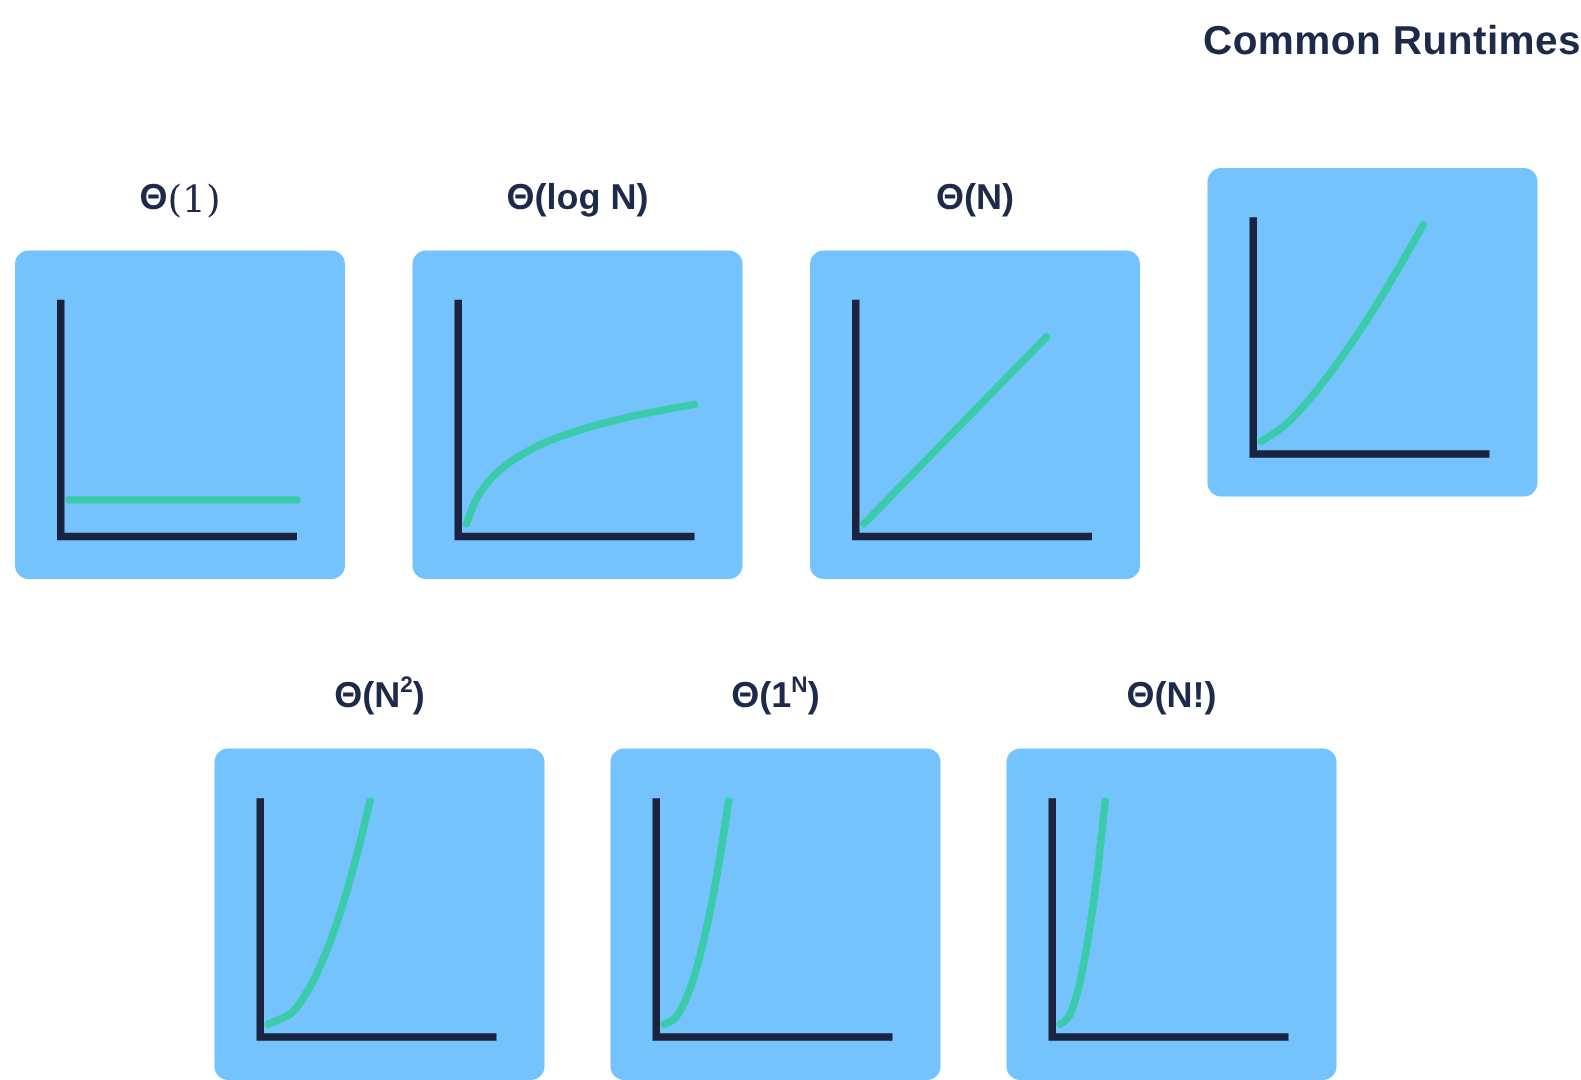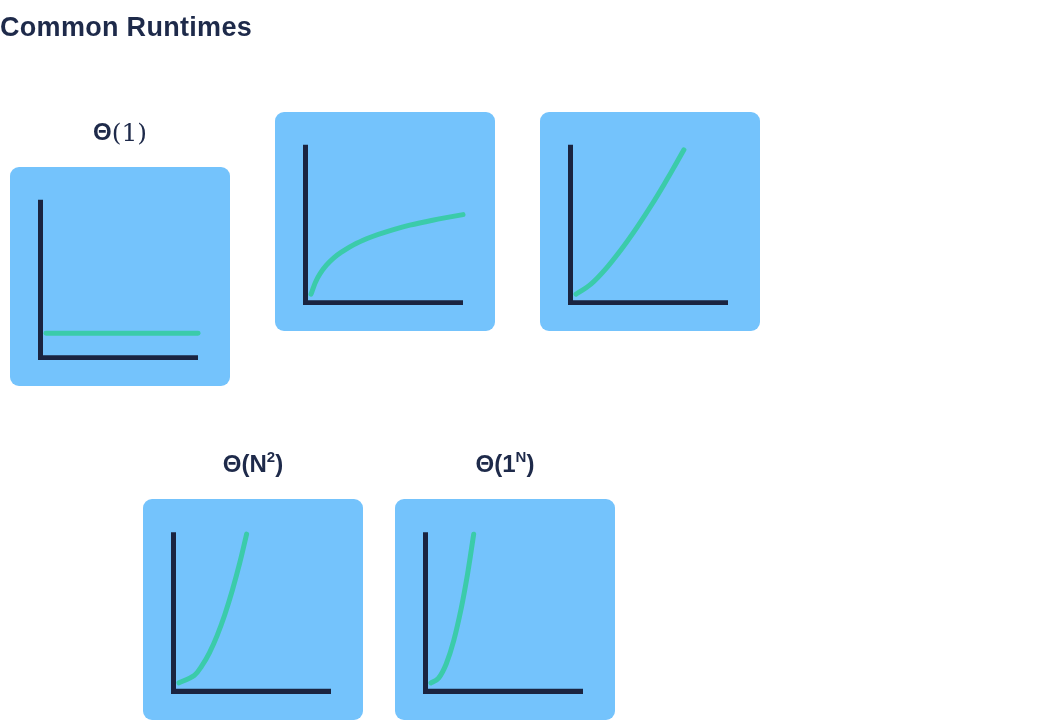--- a/index.html
+++ b/index.html
@@ -5,28 +5,28 @@
   html,body{margin:0;padding:0;background:#ffffff;}
   .page{
     position:relative;
     width:1054px;height:720px;
     background:#ffffff;
     font-family:"Liberation Sans", sans-serif;
     overflow:hidden;
   }
   .title{
     position:absolute;top:12px;left:0;width:100%;
-    text-align:left;
+    text-align:right;
     font-size:27px;font-weight:bold;
     letter-spacing:0.3px;
     color:#1e2a4a;
   }
   .row{position:absolute;display:flex;}
   .row-1{top:112px;left:10px;gap:45px;}
-  .row-2{top:444px;left:143px;gap:32px;}
+  .row-2{top:444px;left:143px;gap:44px;}
   .cell{display:flex;flex-direction:column;}
   .chart-label{
     height:40px;
     display:flex;align-items:center;justify-content:center;
     font-size:24px;font-weight:bold;
     color:#1e2a4a;
     margin-bottom:15px;
     white-space:pre;
   }
   .chart-label .t{font-weight:bold;}
@@ -58,24 +58,34 @@
       <div class="cell">
         <div class="chart-label"><span class="t">Θ</span><span class="serif">(1)</span></div>
         <div class="square">
           <svg viewBox="0 0 220 220" preserveAspectRatio="none">
             <path d="M30.5 33 L30.5 191.5 L188 191.5" fill="none" stroke="#1a2440" stroke-width="5"></path>
             <path d="M36.0 167.0 C48.7 167.0 86.7 167.0 112.0 167.0 C137.3 167.0 175.3 167.0 188.0 167.0" fill="none" stroke="#3bcbaa" stroke-width="5" stroke-linecap="round" stroke-linejoin="round"></path>
           </svg>
         </div>
       </div>
       <div class="cell">
+        <div class="chart-label"><span class="t">Θ(log N)</span></div>
         <div class="square">
           <svg viewBox="0 0 220 220" preserveAspectRatio="none">
             <path d="M30.5 33 L30.5 191.5 L188 191.5" fill="none" stroke="#1a2440" stroke-width="5"></path>
             <path d="M36.0 183.0 C36.8 181.0 39.0 174.2 40.6 170.7 C42.1 167.3 43.3 165.0 45.1 162.3 C46.9 159.5 48.9 156.8 51.2 154.1 C53.5 151.5 56.3 148.8 58.8 146.6 C61.3 144.4 62.6 143.3 66.4 140.8 C70.2 138.4 76.5 134.5 81.6 131.9 C86.7 129.3 91.7 127.3 96.8 125.3 C101.9 123.3 105.7 122.0 112.0 120.1 C118.3 118.2 127.2 115.6 134.8 113.7 C142.4 111.8 148.7 110.5 157.6 108.7 C166.5 106.9 182.9 104.0 188.0 103.1" fill="none" stroke="#3bcbaa" stroke-width="5" stroke-linecap="round" stroke-linejoin="round"></path>
+          </svg>
+        </div>
+      </div>
+      <div class="cell">
+        <div class="chart-label"><span class="t">Θ(N)</span></div>
+        <div class="square">
+          <svg viewBox="0 0 220 220" preserveAspectRatio="none">
+            <path d="M30.5 33 L30.5 191.5 L188 191.5" fill="none" stroke="#1a2440" stroke-width="5"></path>
+            <path d="M36.0 183.0 C46.1 172.6 76.5 141.3 96.8 120.5 C117.1 99.6 147.5 68.4 157.6 57.9" fill="none" stroke="#3bcbaa" stroke-width="5" stroke-linecap="round" stroke-linejoin="round"></path>
           </svg>
         </div>
       </div>
       <div class="cell">
         <div class="square">
           <svg viewBox="0 0 220 220" preserveAspectRatio="none">
             <path d="M30.5 33 L30.5 191.5 L188 191.5" fill="none" stroke="#1a2440" stroke-width="5"></path>
             <path d="M36.0 183.0 C38.5 181.3 46.1 177.0 51.2 172.6 C56.3 168.3 61.3 162.7 66.4 156.8 C71.5 151.0 76.5 144.3 81.6 137.6 C86.7 130.8 91.7 123.6 96.8 116.1 C101.9 108.6 106.9 100.8 112.0 92.7 C117.1 84.6 123.1 74.3 127.2 67.4 C131.3 60.5 133.5 56.3 136.3 51.4 C139.1 46.5 142.7 40.2 143.9 38.0" fill="none" stroke="#3bcbaa" stroke-width="5" stroke-linecap="round" stroke-linejoin="round"></path>
           </svg>
         </div>
@@ -93,14 +103,23 @@
       </div>
       <div class="cell">
         <div class="chart-label"><span class="t">Θ(1</span><span class="sup">N</span><span class="t">)</span></div>
         <div class="square">
           <svg viewBox="0 0 220 220" preserveAspectRatio="none">
             <path d="M30.5 33 L30.5 191.5 L188 191.5" fill="none" stroke="#1a2440" stroke-width="5"></path>
             <path d="M36.0 183.0 C37.3 182.2 41.1 181.4 43.6 178.3 C46.1 175.1 48.7 170.4 51.2 164.2 C53.7 158.0 56.3 150.2 58.8 140.8 C61.3 131.4 64.1 118.9 66.4 108.0 C68.7 97.0 70.4 87.3 72.5 75.1 C74.5 62.9 77.7 41.7 78.7 35.0" fill="none" stroke="#3bcbaa" stroke-width="5" stroke-linecap="round" stroke-linejoin="round"></path>
           </svg>
         </div>
       </div>
+      <div class="cell">
+        <div class="chart-label"><span class="t">Θ(N!)</span></div>
+        <div class="square">
+          <svg viewBox="0 0 220 220" preserveAspectRatio="none">
+            <path d="M30.5 33 L30.5 191.5 L188 191.5" fill="none" stroke="#1a2440" stroke-width="5"></path>
+            <path d="M36.0 183.0 C37.0 182.0 40.1 180.9 42.1 176.8 C44.1 172.7 46.1 166.5 48.2 158.3 C50.2 150.1 52.2 139.8 54.2 127.5 C56.3 115.2 58.4 99.8 60.3 84.4 C62.2 69.0 64.9 43.2 65.8 35.0" fill="none" stroke="#3bcbaa" stroke-width="5" stroke-linecap="round" stroke-linejoin="round"></path>
+          </svg>
+        </div>
+      </div>
     </div>
 </div>
 
 </body></html>

